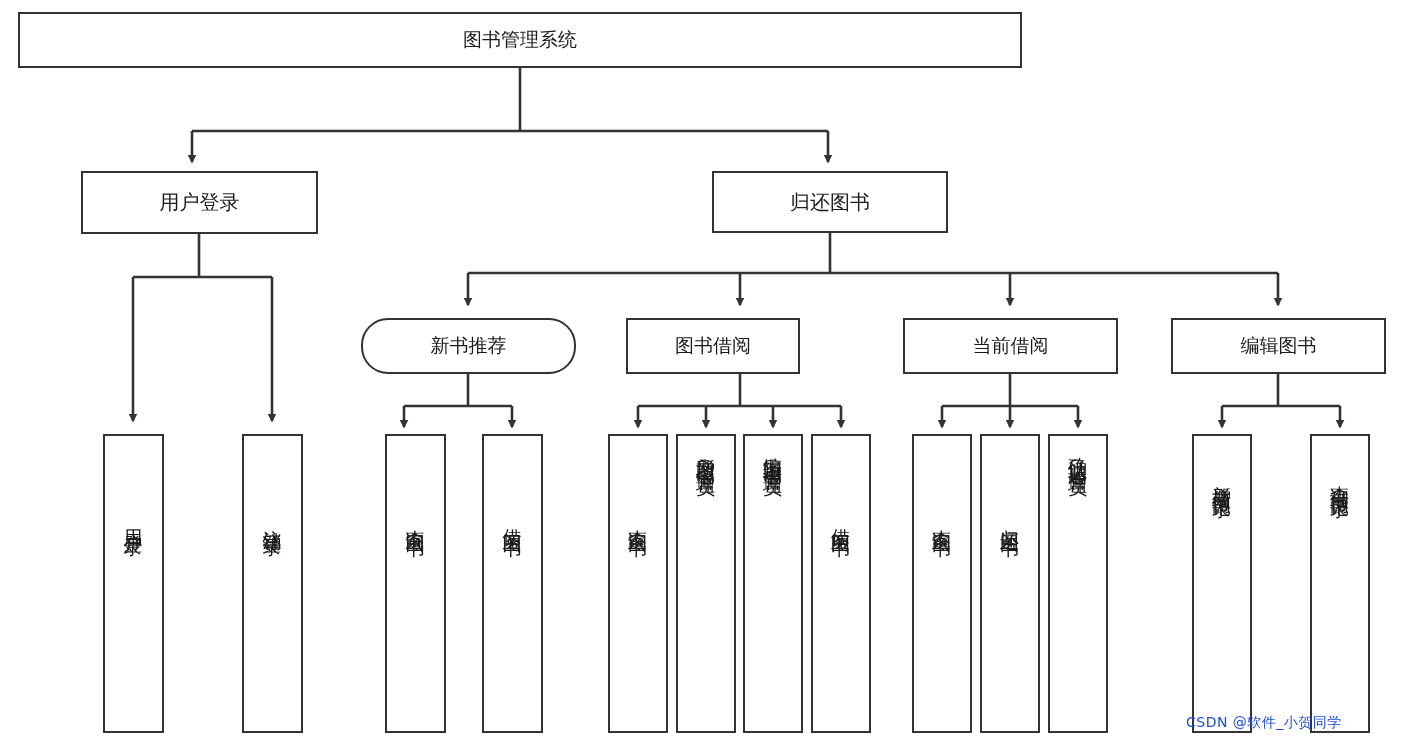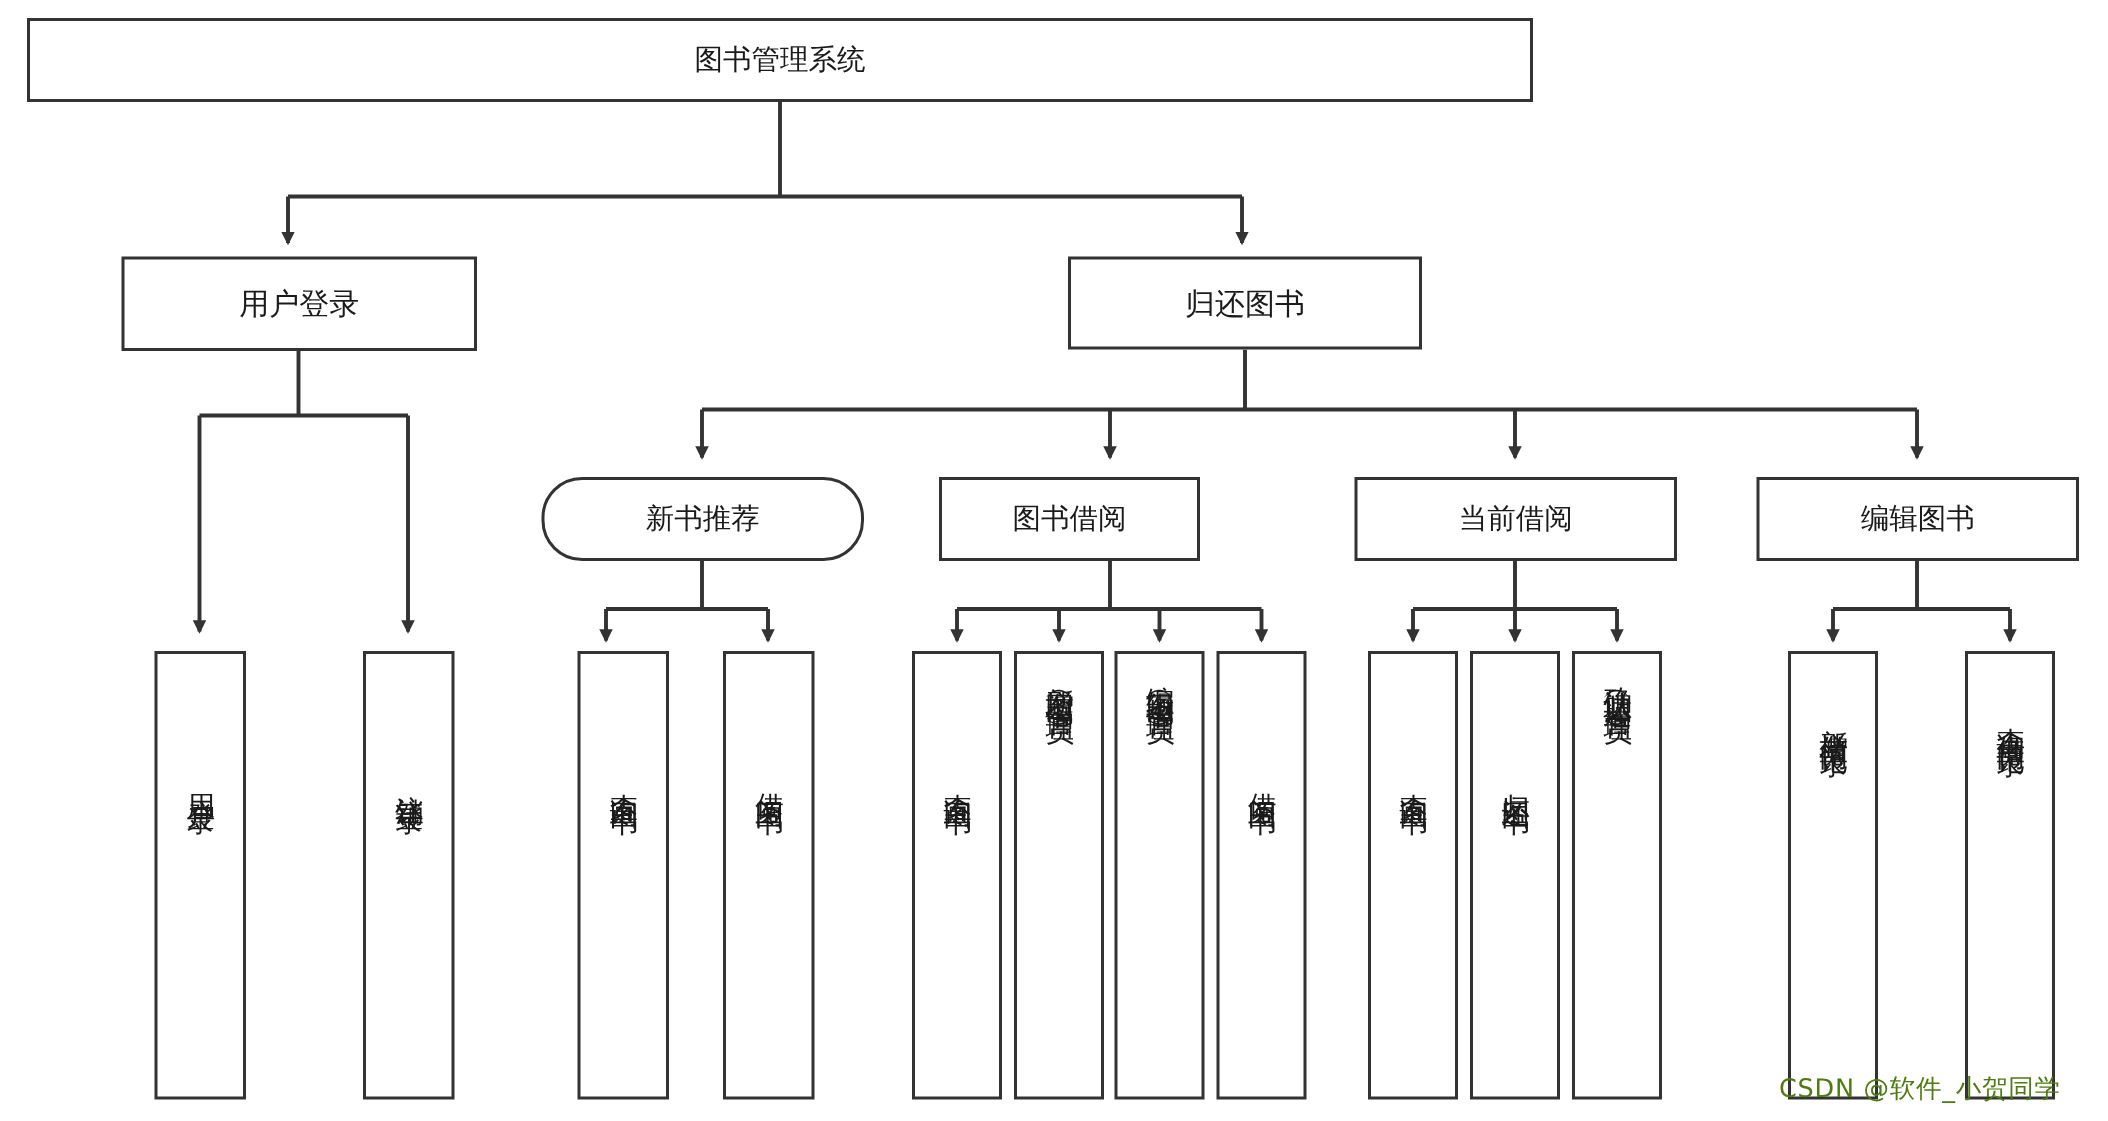--- a/index.html
+++ b/index.html
@@ -49,22 +49,22 @@
     letter-spacing: 3px;
     line-height: 1.0;
     white-space: nowrap;
     display: block;
   }
   .leaf.mid .vtext { padding-top: 72px; }
   .watermark {
     position: absolute;
     left: 1186px;
     top: 714px;
-    font-size: 17px;
-    color: #4d7c0f;
+    font-size: 14px;
+    color: #1d4ed8;
     white-space: nowrap;
     letter-spacing: 0.5px;
   }
 </style>
 </head>
 <body>
 
 <div id="canvas">
 
   <svg id="wires" viewBox="0 0 1405 747">

